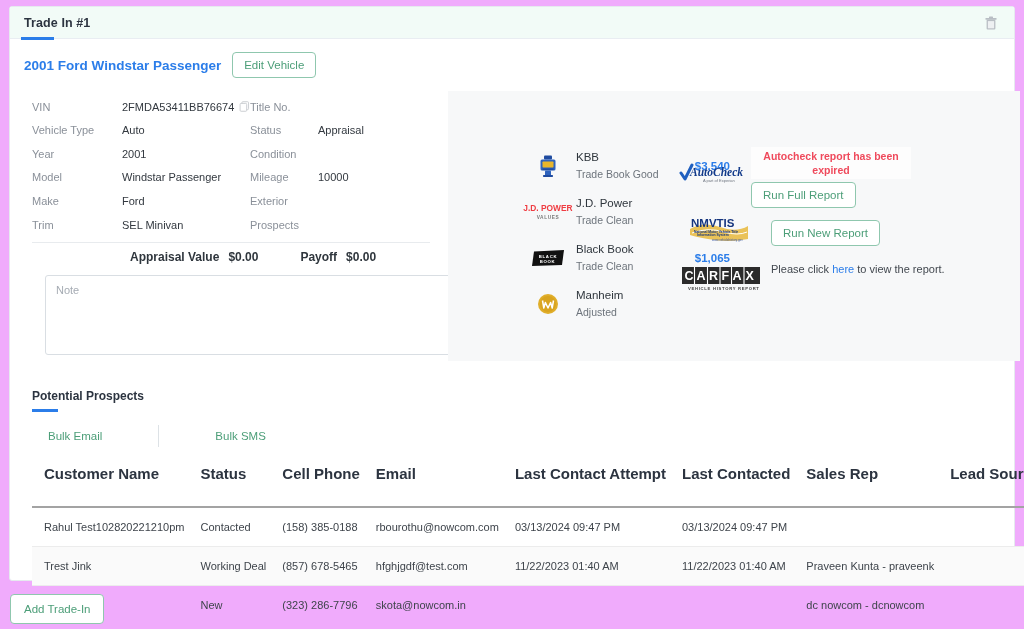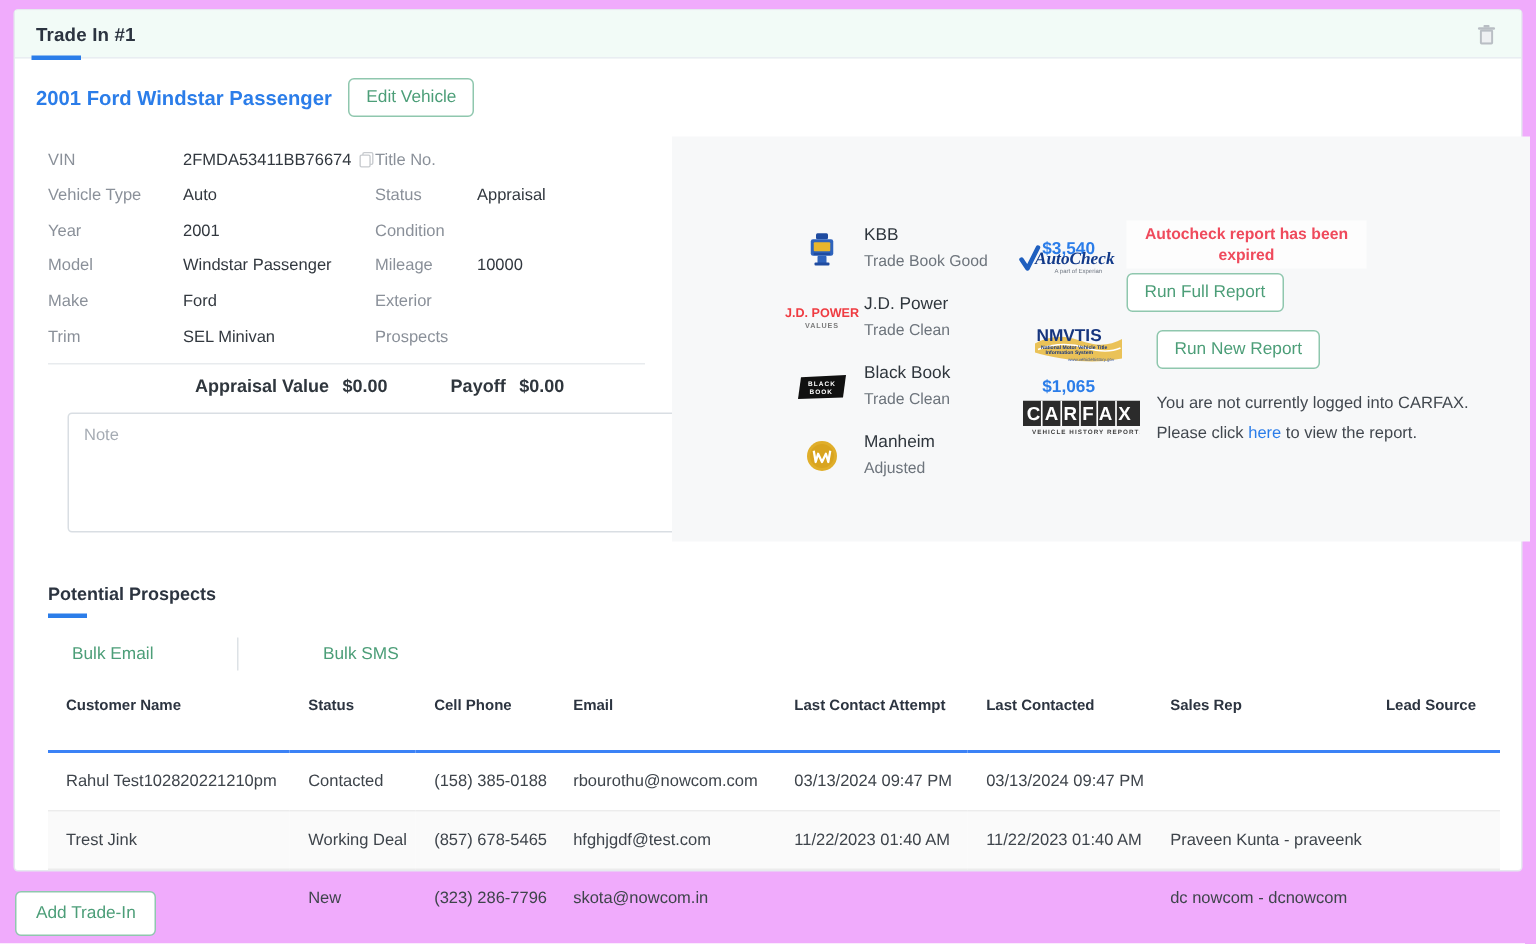--- a/index.html
+++ b/index.html
@@ -163,25 +163,25 @@
   .bulk-sep { width:1px; height: 22px; background:#dde2e6; margin: 0 6px; }
 
   
   .ptable {
     position: absolute; left: 22px; top: 452px;
     width: 968px;
     border-collapse: collapse;
   }
   .ptable th {
     text-align: left;
-    font-size: 10px;
+    font-size: 15px;
     font-weight: bold;
     color: #2c3440;
     padding: 6px 4px 24px 12px;
-    border-bottom: 2px solid #3b82f6;
+    border-bottom: 2px solid #a3a3a3;
     white-space: nowrap;
   }
   .ptable td {
     font-size: 11px;
     color: #3e444b;
     padding: 13px 4px 13px 12px;
     border-bottom: 1px solid #ececec;
     white-space: nowrap;
   }
   .ptable tbody tr:nth-child(even) { background: #fafafa; }
@@ -397,21 +397,20 @@
         <text x="6" y="22.5" font-family="Liberation Sans, sans-serif" font-size="4.2" font-weight="bold" fill="#3f3f3f" letter-spacing="0.7">VEHICLE HISTORY REPORTS</text>
       </svg>
     </div>
 
     <div class="alert-box">Autocheck report has been expired</div>
 
     <button class="btn-outline btn-run-full">Run Full Report</button>
     <button class="btn-outline btn-run-new">Run New Report</button>
 
     <div class="carfax-text">
-      <div>You are not currently logged into CARFAX.</div>
       <div><span>Please click </span><a>here</a><span> to view the report.</span></div>
     </div>
 
     <div class="pp-title lbl">Potential Prospects</div>
     <div class="pp-underline"></div>
 
     <div class="bulk-tabs">
       <div class="bulk-tab">Bulk Email</div>
       <div class="bulk-sep"></div>
       <div class="bulk-tab">Bulk SMS</div>

